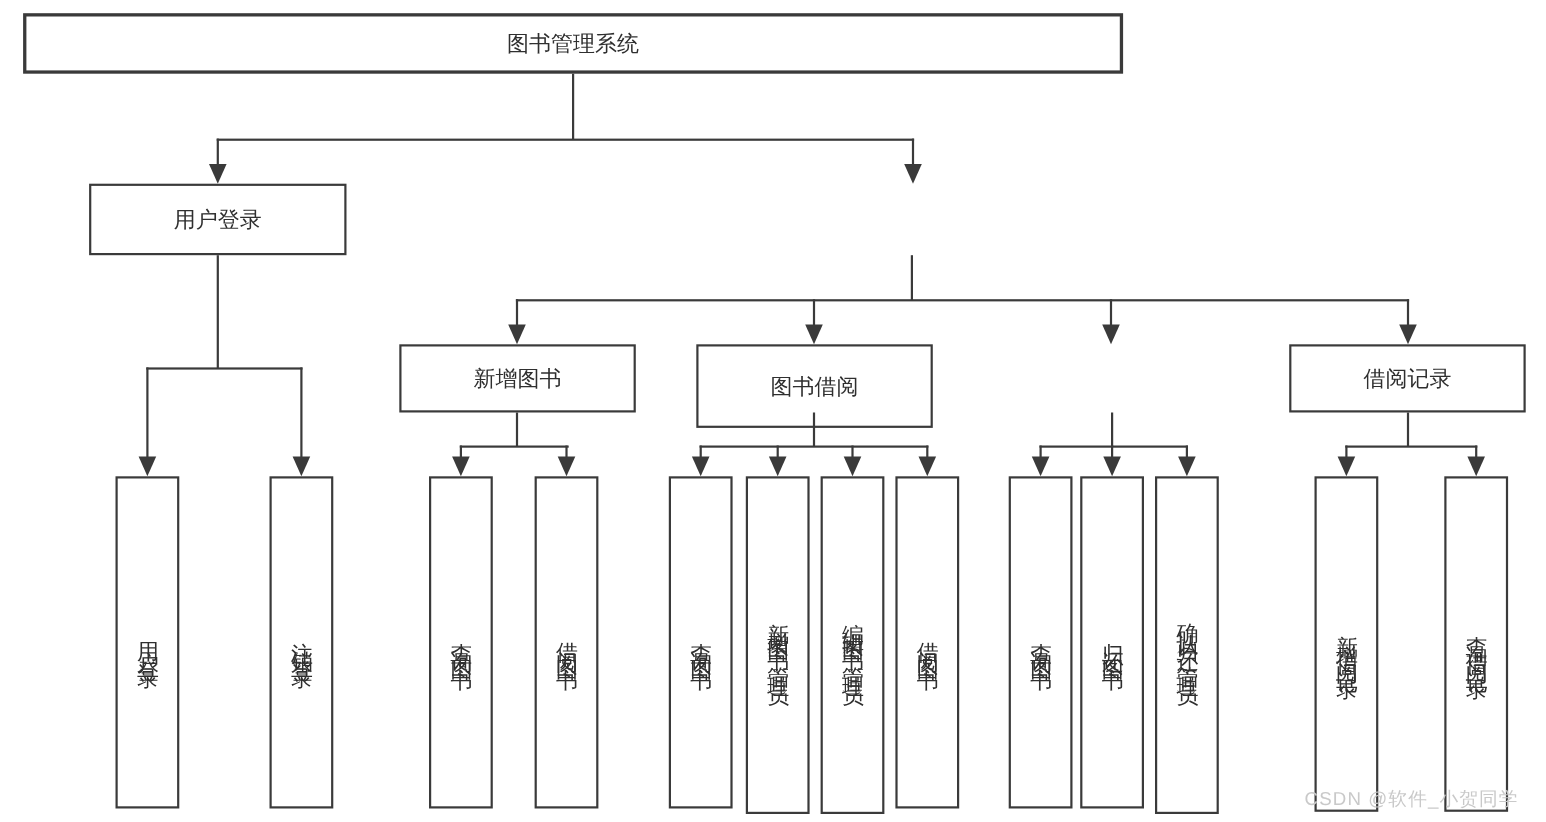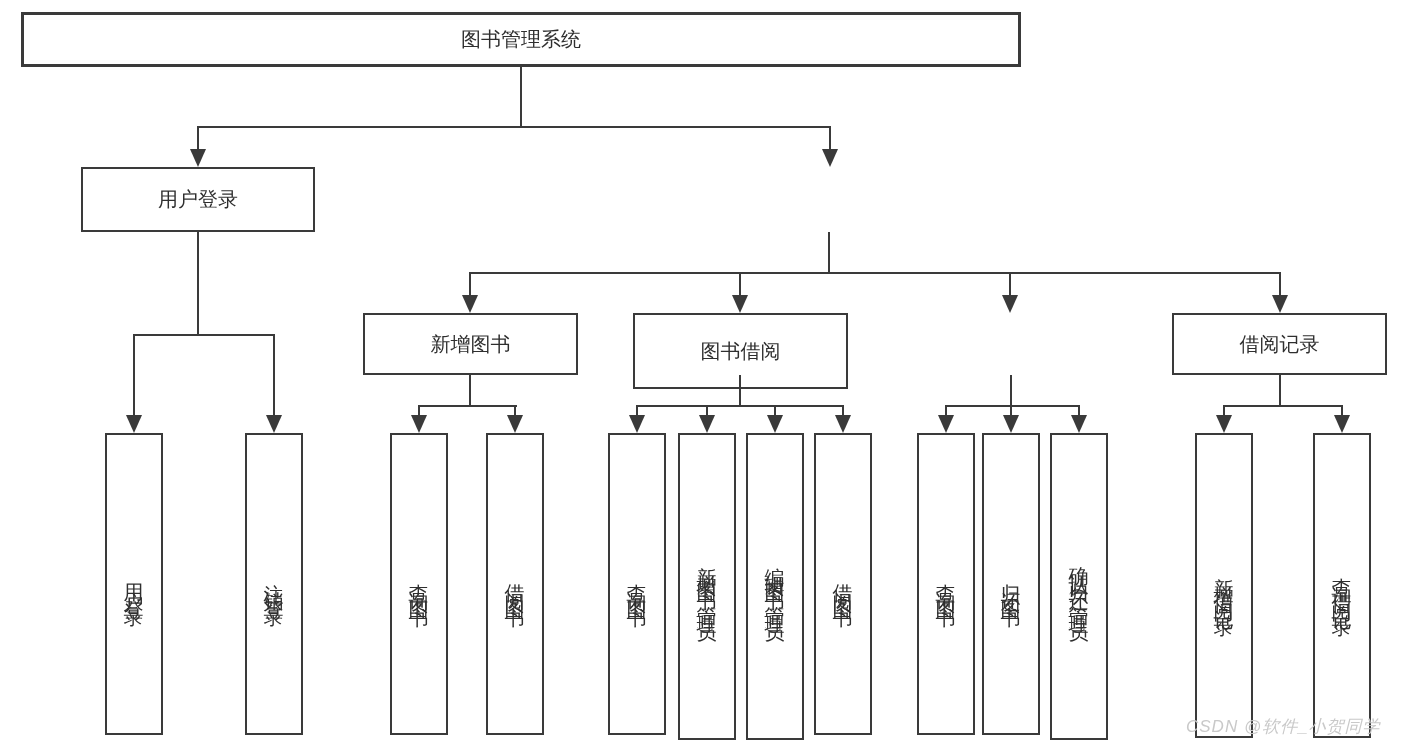--- a/index.html
+++ b/index.html
@@ -20,21 +20,21 @@
   }
   .lv { position:absolute; width:2px; background:#3a3a3a; }
   .lh { position:absolute; height:2px; background:#3a3a3a; }
   .arr {
     position:absolute; width:0; height:0;
     border-left:8px solid transparent; border-right:8px solid transparent;
     border-top:18px solid #3a3a3a;
   }
   .watermark {
     position:absolute; left:1186px; top:715px; font-size:17px;
-    color:#c9c9c9; letter-spacing:1px; white-space:nowrap;font-style:italic;
+    color:#c9c9c9; letter-spacing:1px; white-space:nowrap;
   }
 </style>
 </head>
 <body>
 
 <div class="canvas">
 
   <div class="box root" style="left:21px;top:12px;width:1000px;height:55px">
     <span class="lbl">图书管理系统</span>
   </div>

